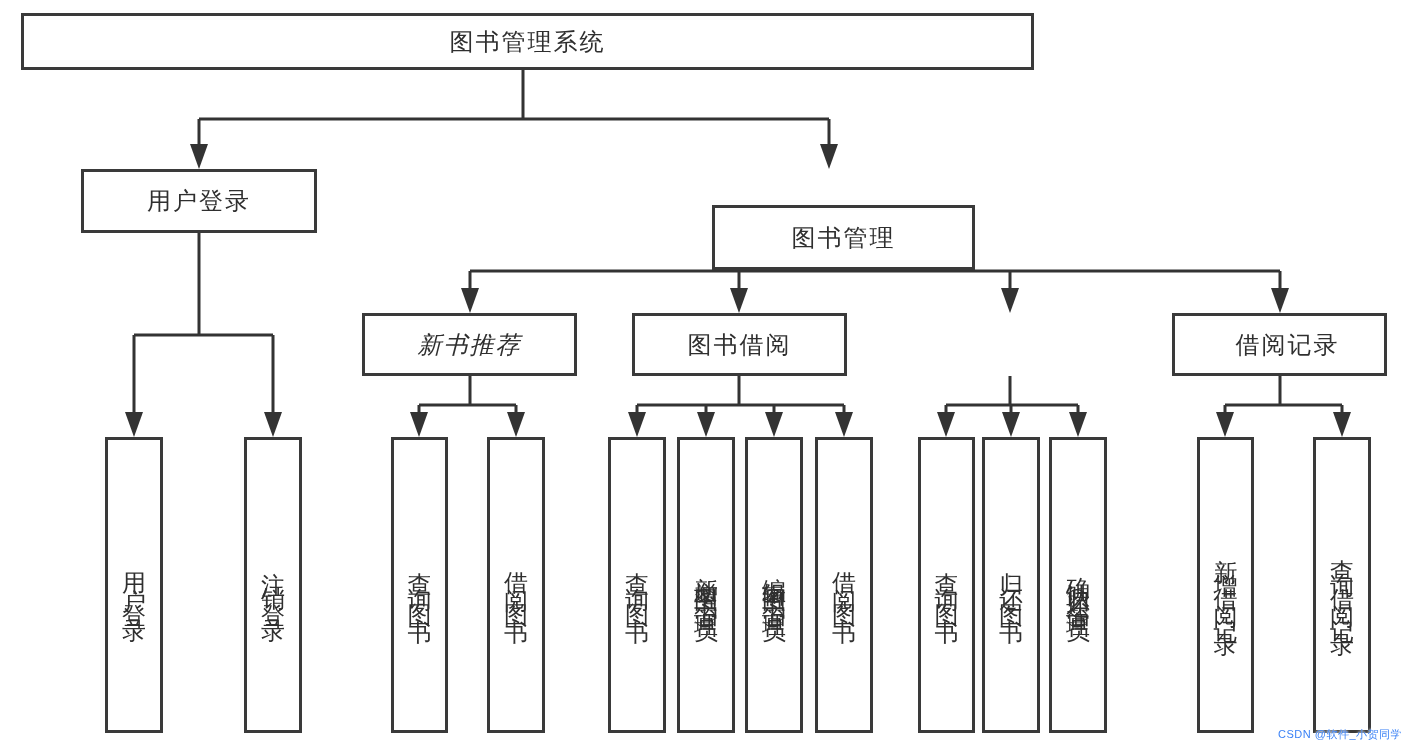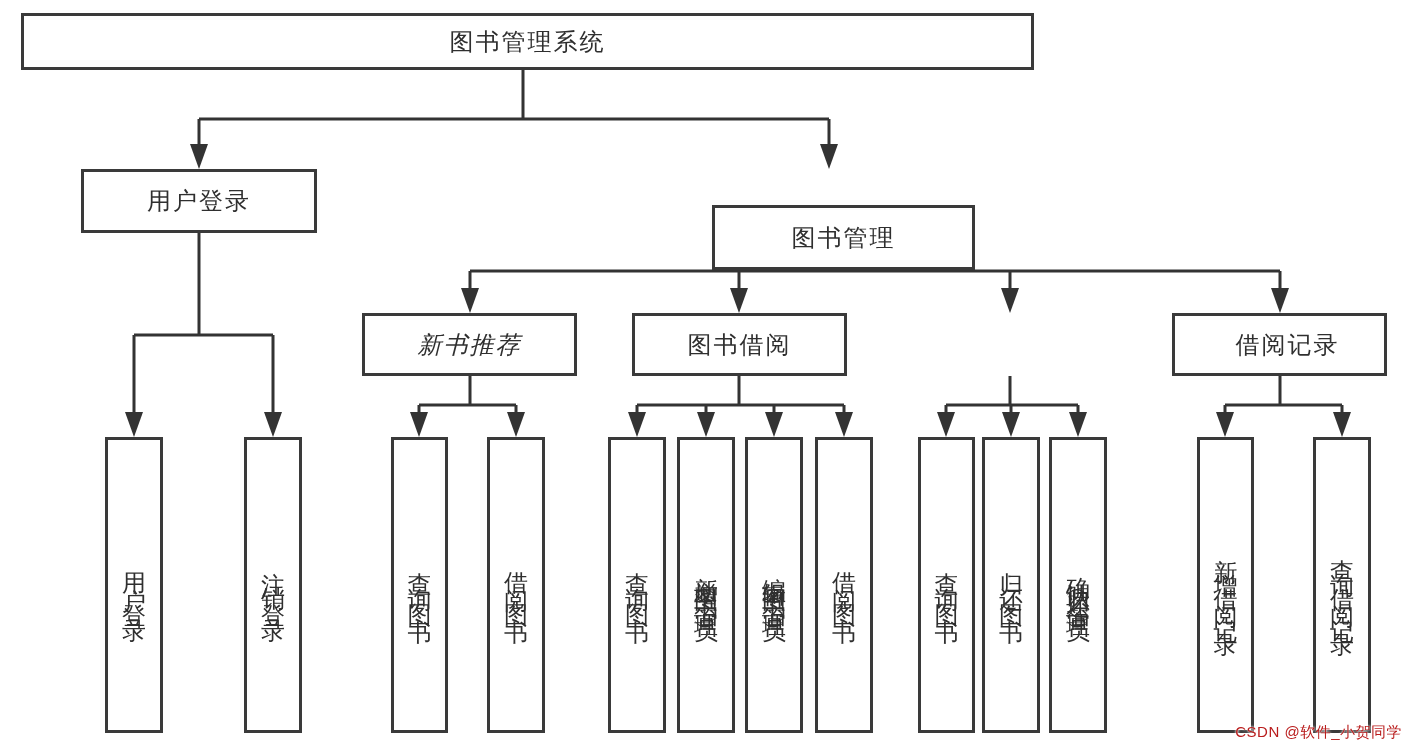--- a/index.html
+++ b/index.html
@@ -51,23 +51,23 @@
     letter-spacing: 16px;
     color: #2f2f2f;
     white-space: nowrap;
   }
   .vtext.long { letter-spacing: 6px; }
   .vtext.med  { letter-spacing: 15px; }
   .watermark {
     position: absolute;
     right: 3px;
     bottom: 5px;
-    font-size: 15px;
+    font-size: 11px;
     letter-spacing: 0.5px;
-    color: #b91c1c;
+    color: #3b82f6;
     text-shadow: 0 0 2px #ffffff, 0 0 3px #ffffff;
     z-index: 2;
   }
 </style>
 </head>
 <body>
 
 <div class="stage">
 
   <svg class="connectors" width="1405" height="747" viewBox="0 0 1405 747">

